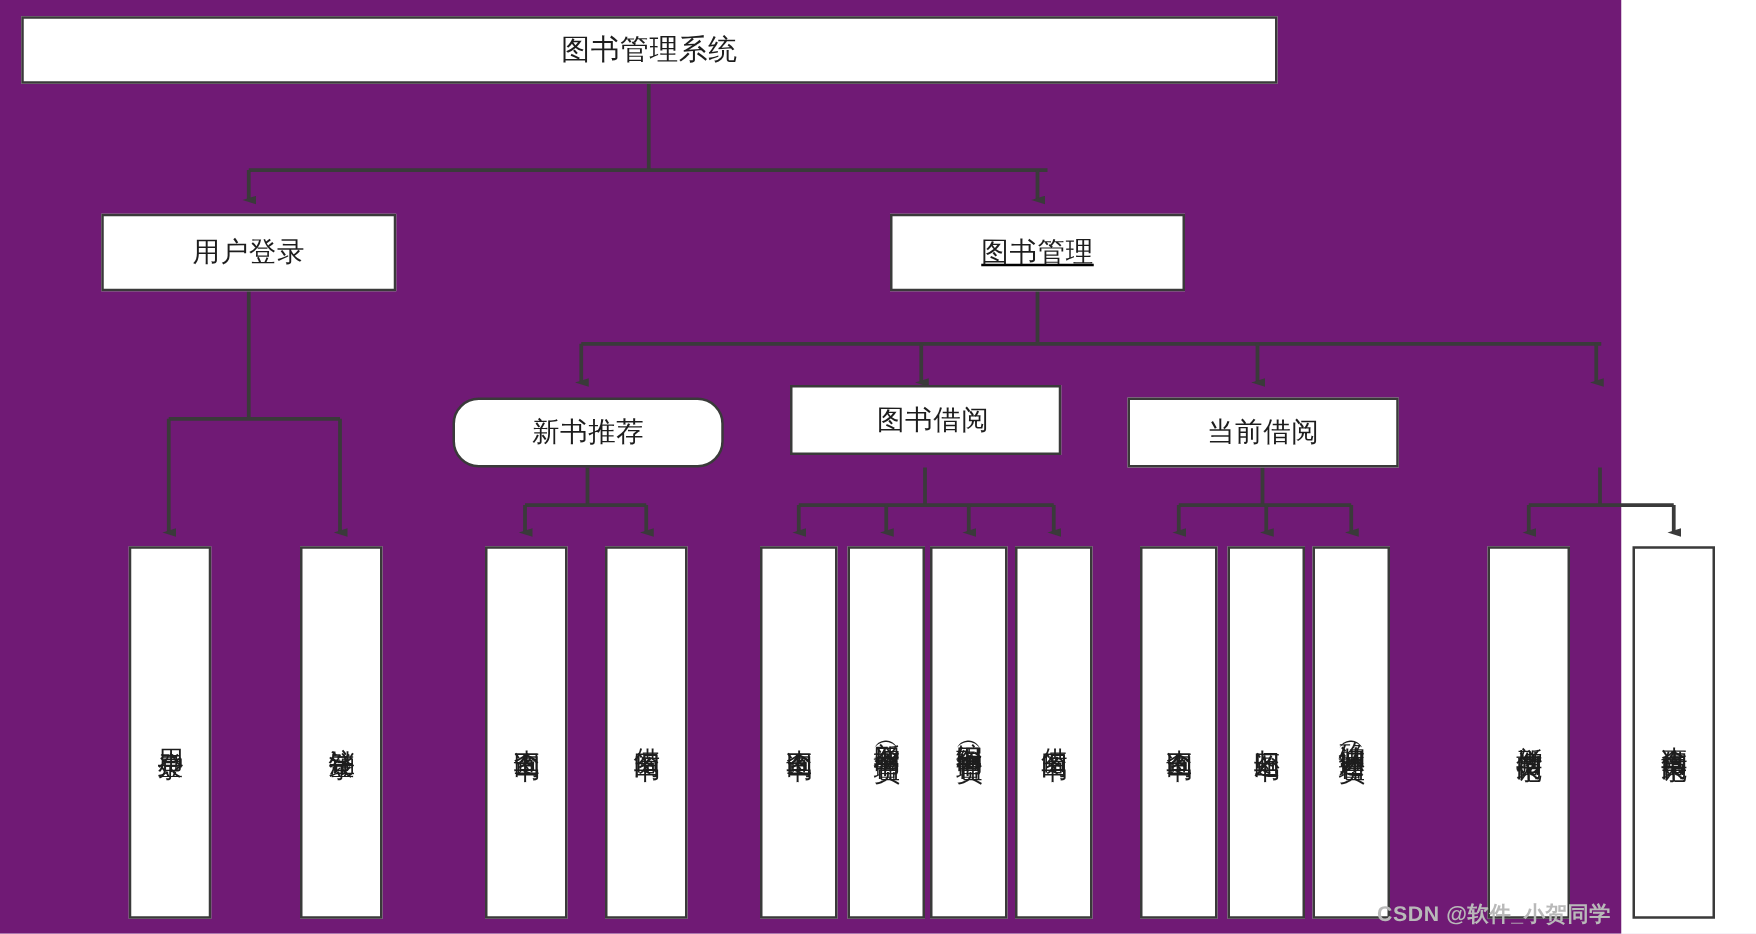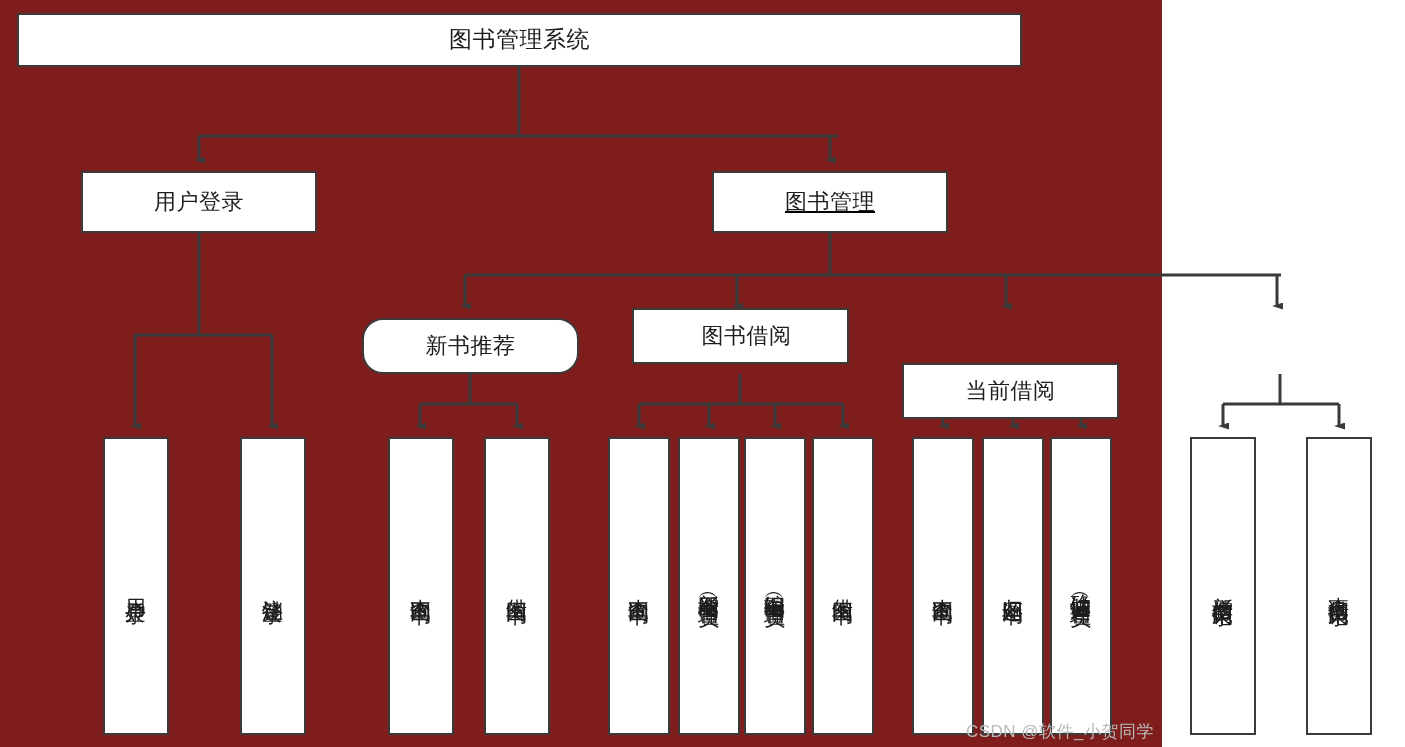--- a/index.html
+++ b/index.html
@@ -9,23 +9,23 @@
   }
   body {
     width: 1405px;
     height: 747px;
     font-family: "Liberation Sans", "DejaVu Sans", sans-serif;
     overflow: hidden;
     position: relative;
   }
   #diagram-root {
     position: relative;
-    width: 1162px;
+    width: 1297px;
     height: 747px;
-    background: #7f1d1d;
+    background: #701a75;
   }
   svg.connector-layer {
     position: absolute;
     left: 0;
     top: 0;
     width: 1405px;
     height: 747px;
     pointer-events: none;
   }
   .node-box {
@@ -58,20 +58,21 @@
   .node-box.level-2 .node-label { font-size: 22px; }
   #watermark {
     position: absolute;
     right: 8px;
     bottom: 4px;
     color: #b9b9b9;
     font-size: 17px;
     letter-spacing: 0.5px;
     white-space: nowrap;
     user-select: none;
+    font-weight: bold;
   }
 </style>
 </head>
 <body>
 
 <div id="diagram-root">
 
   <svg class="connector-layer" viewBox="0 0 1405 747" xmlns="http://www.w3.org/2000/svg">
     <defs>
       <marker id="arrowhead" markerWidth="10" markerHeight="12" refX="3.4" refY="6" orient="auto" markerUnits="userSpaceOnUse">
@@ -144,21 +145,21 @@
   <div class="node-box level-1" style="left:712px; top:171px; width:236px; height:62px;text-decoration:underline;">
     <span class="node-label">图书管理</span>
   </div>
 
   <div class="node-box level-2" style="left:362px; top:318px; width:217px; height:56px;border-radius:21px;">
     <span class="node-label">新书推荐</span>
   </div>
   <div class="node-box level-2" style="left:632px; top:308px; width:217px; height:56px;padding-left:12px;">
     <span class="node-label">图书借阅</span>
   </div>
-  <div class="node-box level-2" style="left:902px; top:318px; width:217px; height:56px;margin-top:45px;">
+  <div class="node-box level-2" style="left:902px; top:318px; width:217px; height:56px;">
     <span class="node-label">当前借阅</span>
   </div>
 
   <div class="node-box vertical" style="left:103px; top:437px; width:66px; height:298px;">
     <span class="node-label">用户登录</span>
   </div>
   <div class="node-box vertical" style="left:240px; top:437px; width:66px; height:298px;">
     <span class="node-label">注销登录</span>
   </div>
   <div class="node-box vertical" style="left:388px; top:437px; width:66px; height:298px;">

